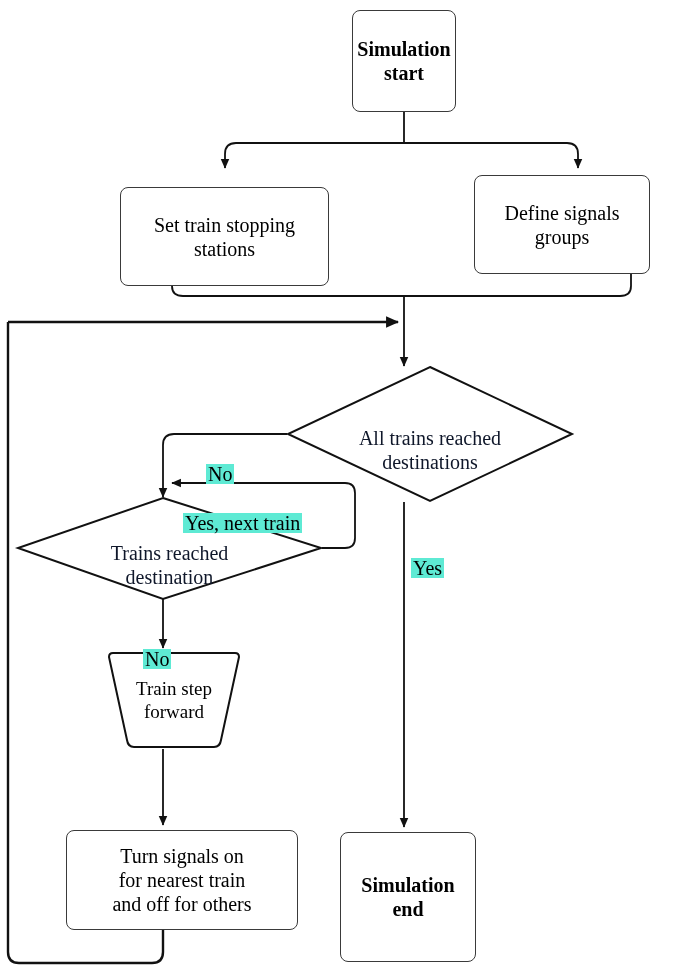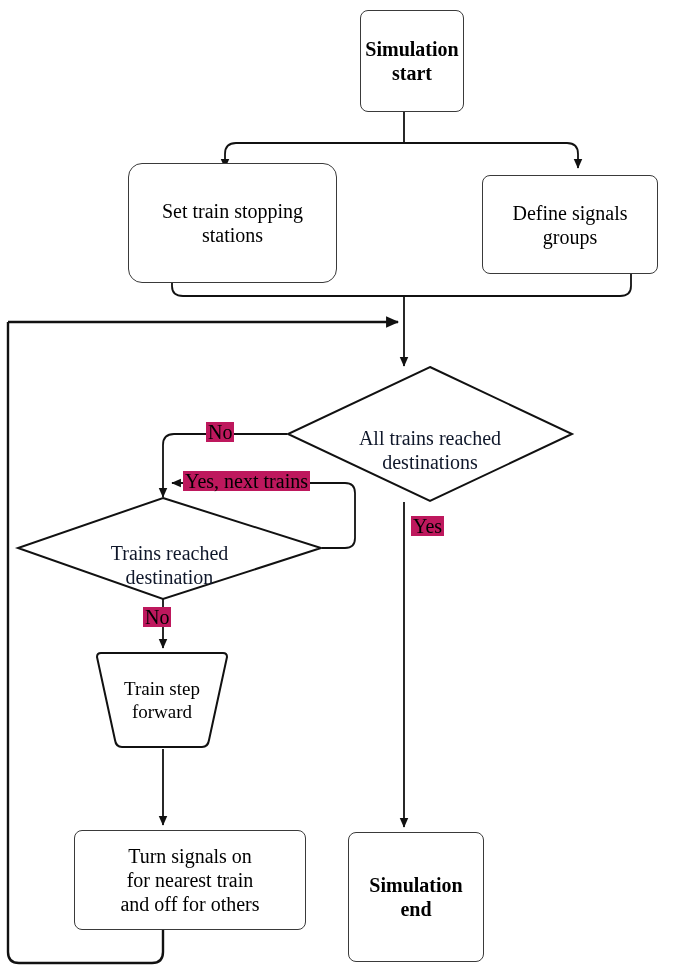--- a/index.html
+++ b/index.html
@@ -27,21 +27,20 @@
   }
   .node {
     position: absolute;
     box-sizing: border-box;
     display: flex;
     align-items: center;
     justify-content: center;
     text-align: center;
     color: #000000;
     line-height: 1.20;
-    margin-left: 8px;
   }
   .box {
     border: 1.6px solid #3a3a3a;
     border-radius: 8px;
     background: #ffffff;
   }
   .box.terminal {
     font-weight: bold;
   }
   .node-label {
@@ -93,24 +92,25 @@
     justify-content: center;
     text-align: center;
     white-space: pre-line;
     line-height: 1.20;
     color: #000000;
     pointer-events: none;
   }
   .edge-label {
     position: absolute;
     color: #000000;
-    background: #be185d;
+    background: #5eead4;
     white-space: nowrap;
     padding: 0 2px;
     line-height: 1.0;
+    margin-top: 42px;
   }
   .fs20 { font-size: 20px; }
   .fs19 { font-size: 19px; }
 </style>
 </head>
 <body>
 
 <div id="canvas">
 
   <svg id="edges" viewBox="0 0 685 969" width="685" height="969" xmlns="http://www.w3.org/2000/svg">
@@ -148,21 +148,21 @@
 
       <path d="M 163 930 L 163 952 Q 163 963 152 963 L 19 963 Q 8 963 8 952 L 8 322" stroke-width="2.4"></path>
     </g>
   </svg>
 
   <div class="node box terminal fs20" style="left:352px; top:10px; width:104px; height:102px;">
     <span class="node-label">Simulation
 start</span>
   </div>
 
-  <div class="node box fs20" style="left:120px; top:163px; width:209px; height:120px;border-radius:14px;">
+  <div class="node box fs20" style="left:120px; top:187px; width:209px; height:99px;">
     <span class="node-label">Set train stopping
 stations</span>
   </div>
 
   <div class="node box fs20" style="left:474px; top:175px; width:176px; height:99px;">
     <span class="node-label">Define signals
 groups</span>
   </div>
 
   <div class="diamond-wrap" style="left:287px; top:366px; width:286px; height:136px;">
@@ -174,21 +174,21 @@
   </div>
 
   <div class="diamond-wrap" style="left:17px; top:497px; width:305px; height:103px;">
     <svg viewBox="0 0 305 103" width="305" height="103" xmlns="http://www.w3.org/2000/svg">
       <polygon points="146,1 304,51 146,102 1,51" fill="#ffffff" stroke="#111111" stroke-width="2" stroke-linejoin="miter"></polygon>
     </svg>
     <div class="diamond-text fs20">Trains reached
 destination</div>
   </div>
 
-  <div class="trap-wrap" style="left:92px; top:652px; width:140px; height:97px;">
+  <div class="trap-wrap" style="left:104px; top:652px; width:140px; height:97px;">
     <svg viewBox="0 0 140 97" width="140" height="97" xmlns="http://www.w3.org/2000/svg">
       <path d="M 5 5 Q 5 1 9 1 L 131 1 Q 135 1 135 5 L 117 88 Q 116 95 110 95 L 30 95 Q 24 95 23 88 Z" fill="#ffffff" stroke="#111111" stroke-width="2" stroke-linejoin="round"></path>
     </svg>
     <div class="trap-text fs19">Train step
 forward</div>
   </div>
 
   <div class="node box fs20" style="left:66px; top:830px; width:232px; height:100px;">
     <span class="node-label">Turn signals on
 for nearest train
@@ -197,17 +197,17 @@
 
   <div class="node box terminal fs20" style="left:340px; top:832px; width:136px; height:130px;">
     <span class="node-label">Simulation
 end</span>
   </div>
 
   <div class="edge-label fs20" style="left:206px; top:422px;">No</div>
 
   <div class="edge-label fs20" style="left:411px; top:516px;">Yes</div>
 
-  <div class="edge-label fs20" style="left:183px; top:471px;">Yes, next trains</div>
+  <div class="edge-label fs20" style="left:183px; top:471px;">Yes, next train</div>
 
   <div class="edge-label fs20" style="left:143px; top:607px;">No</div>
 
 </div>
 
 </body></html>

